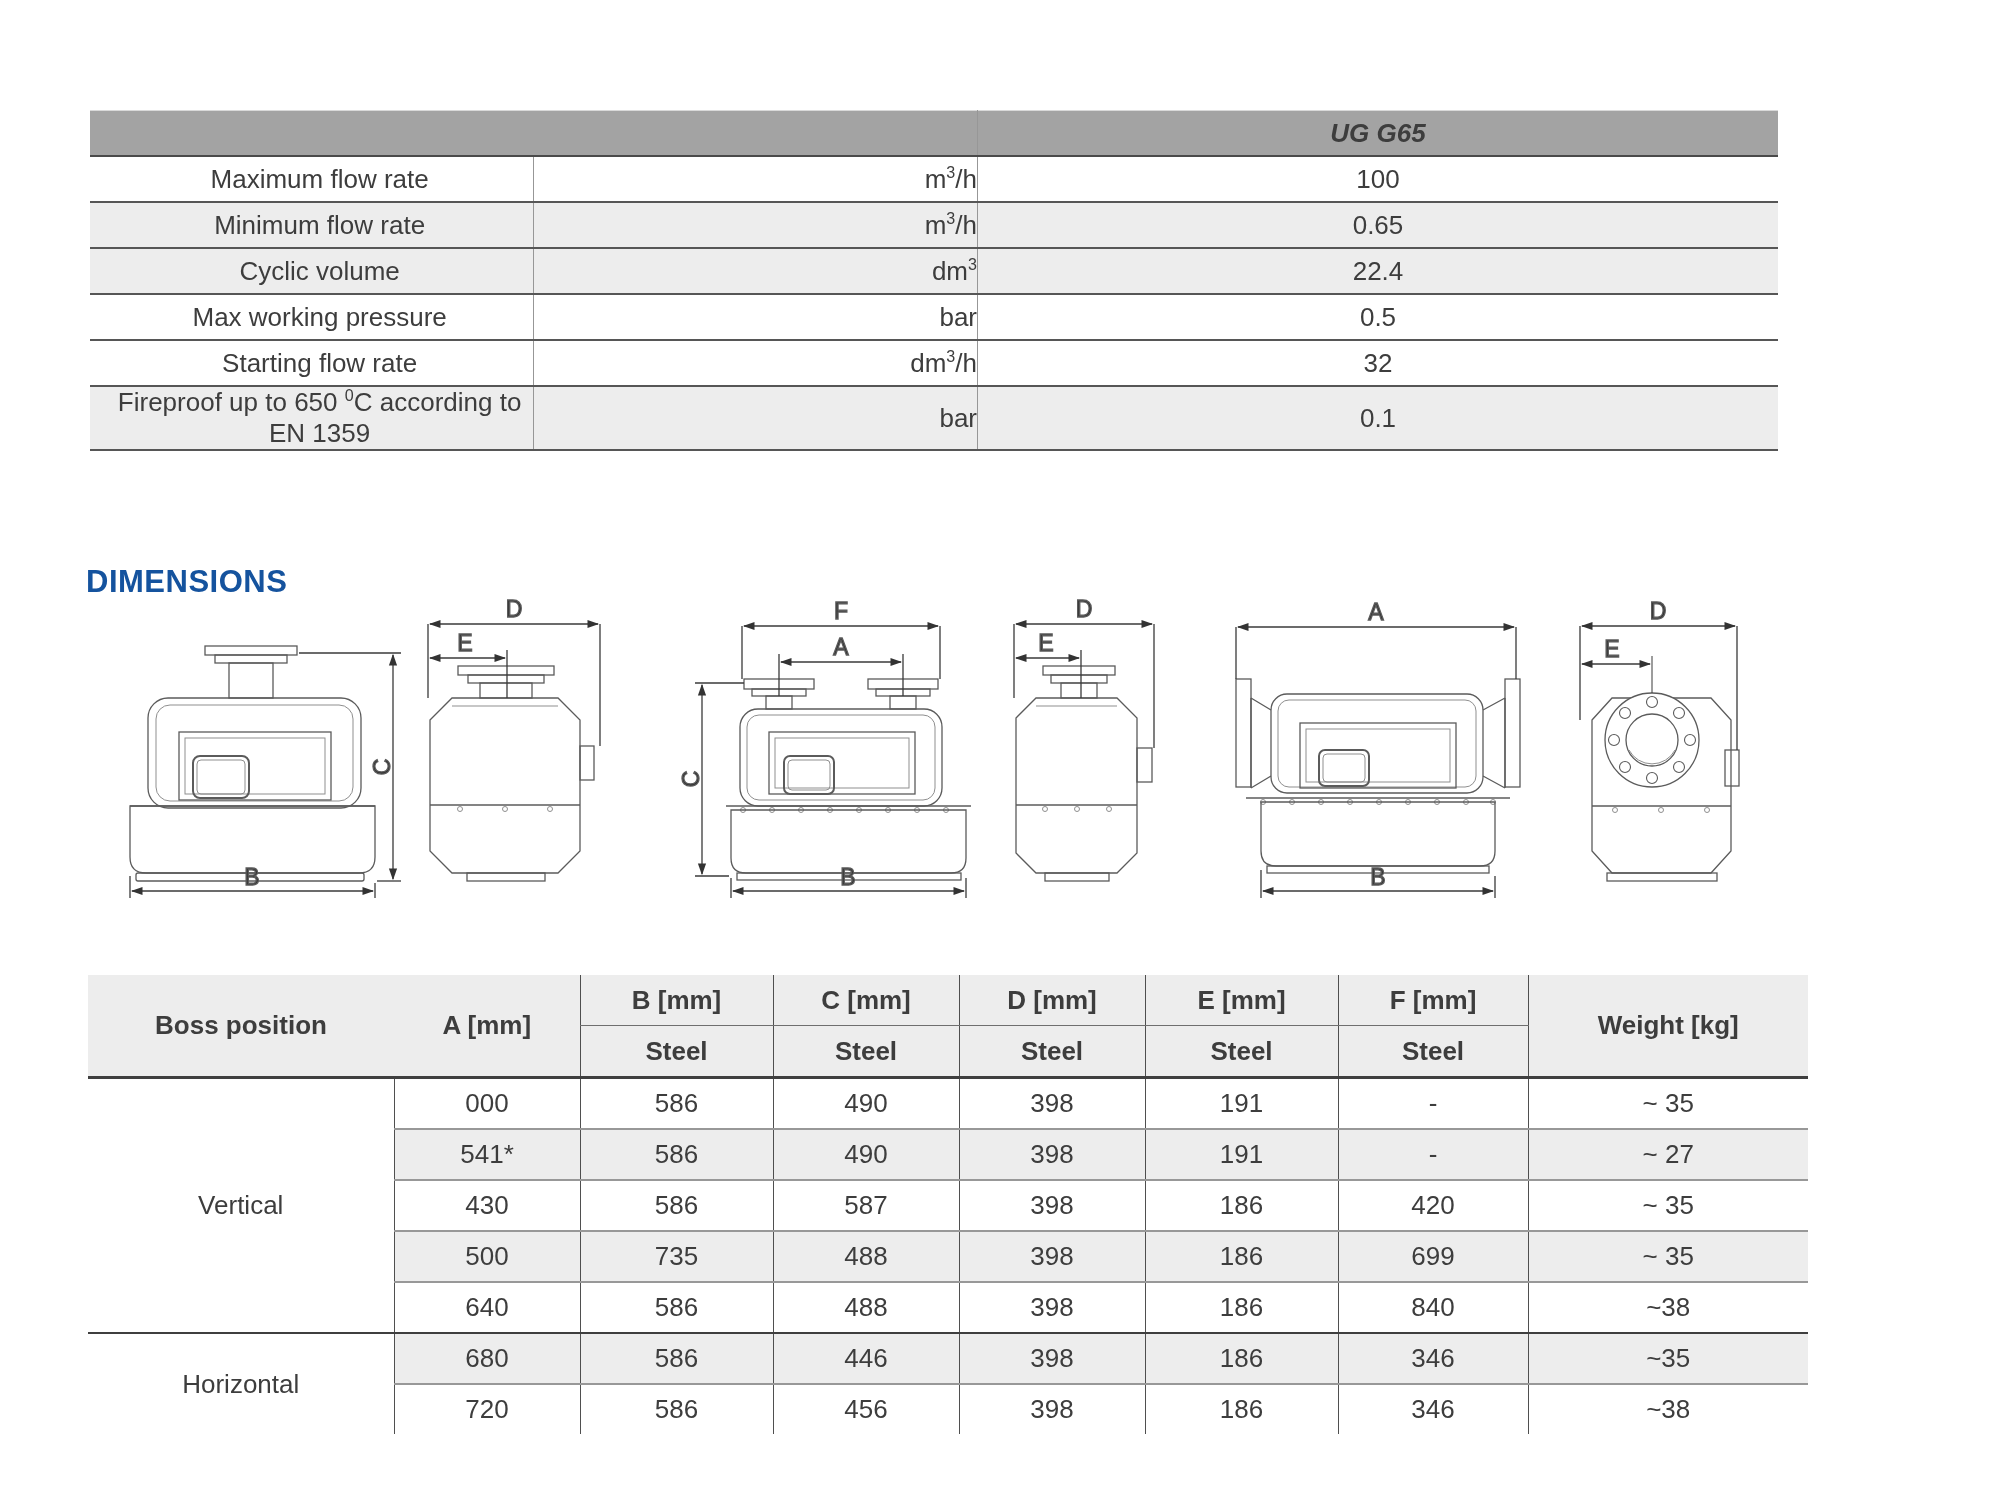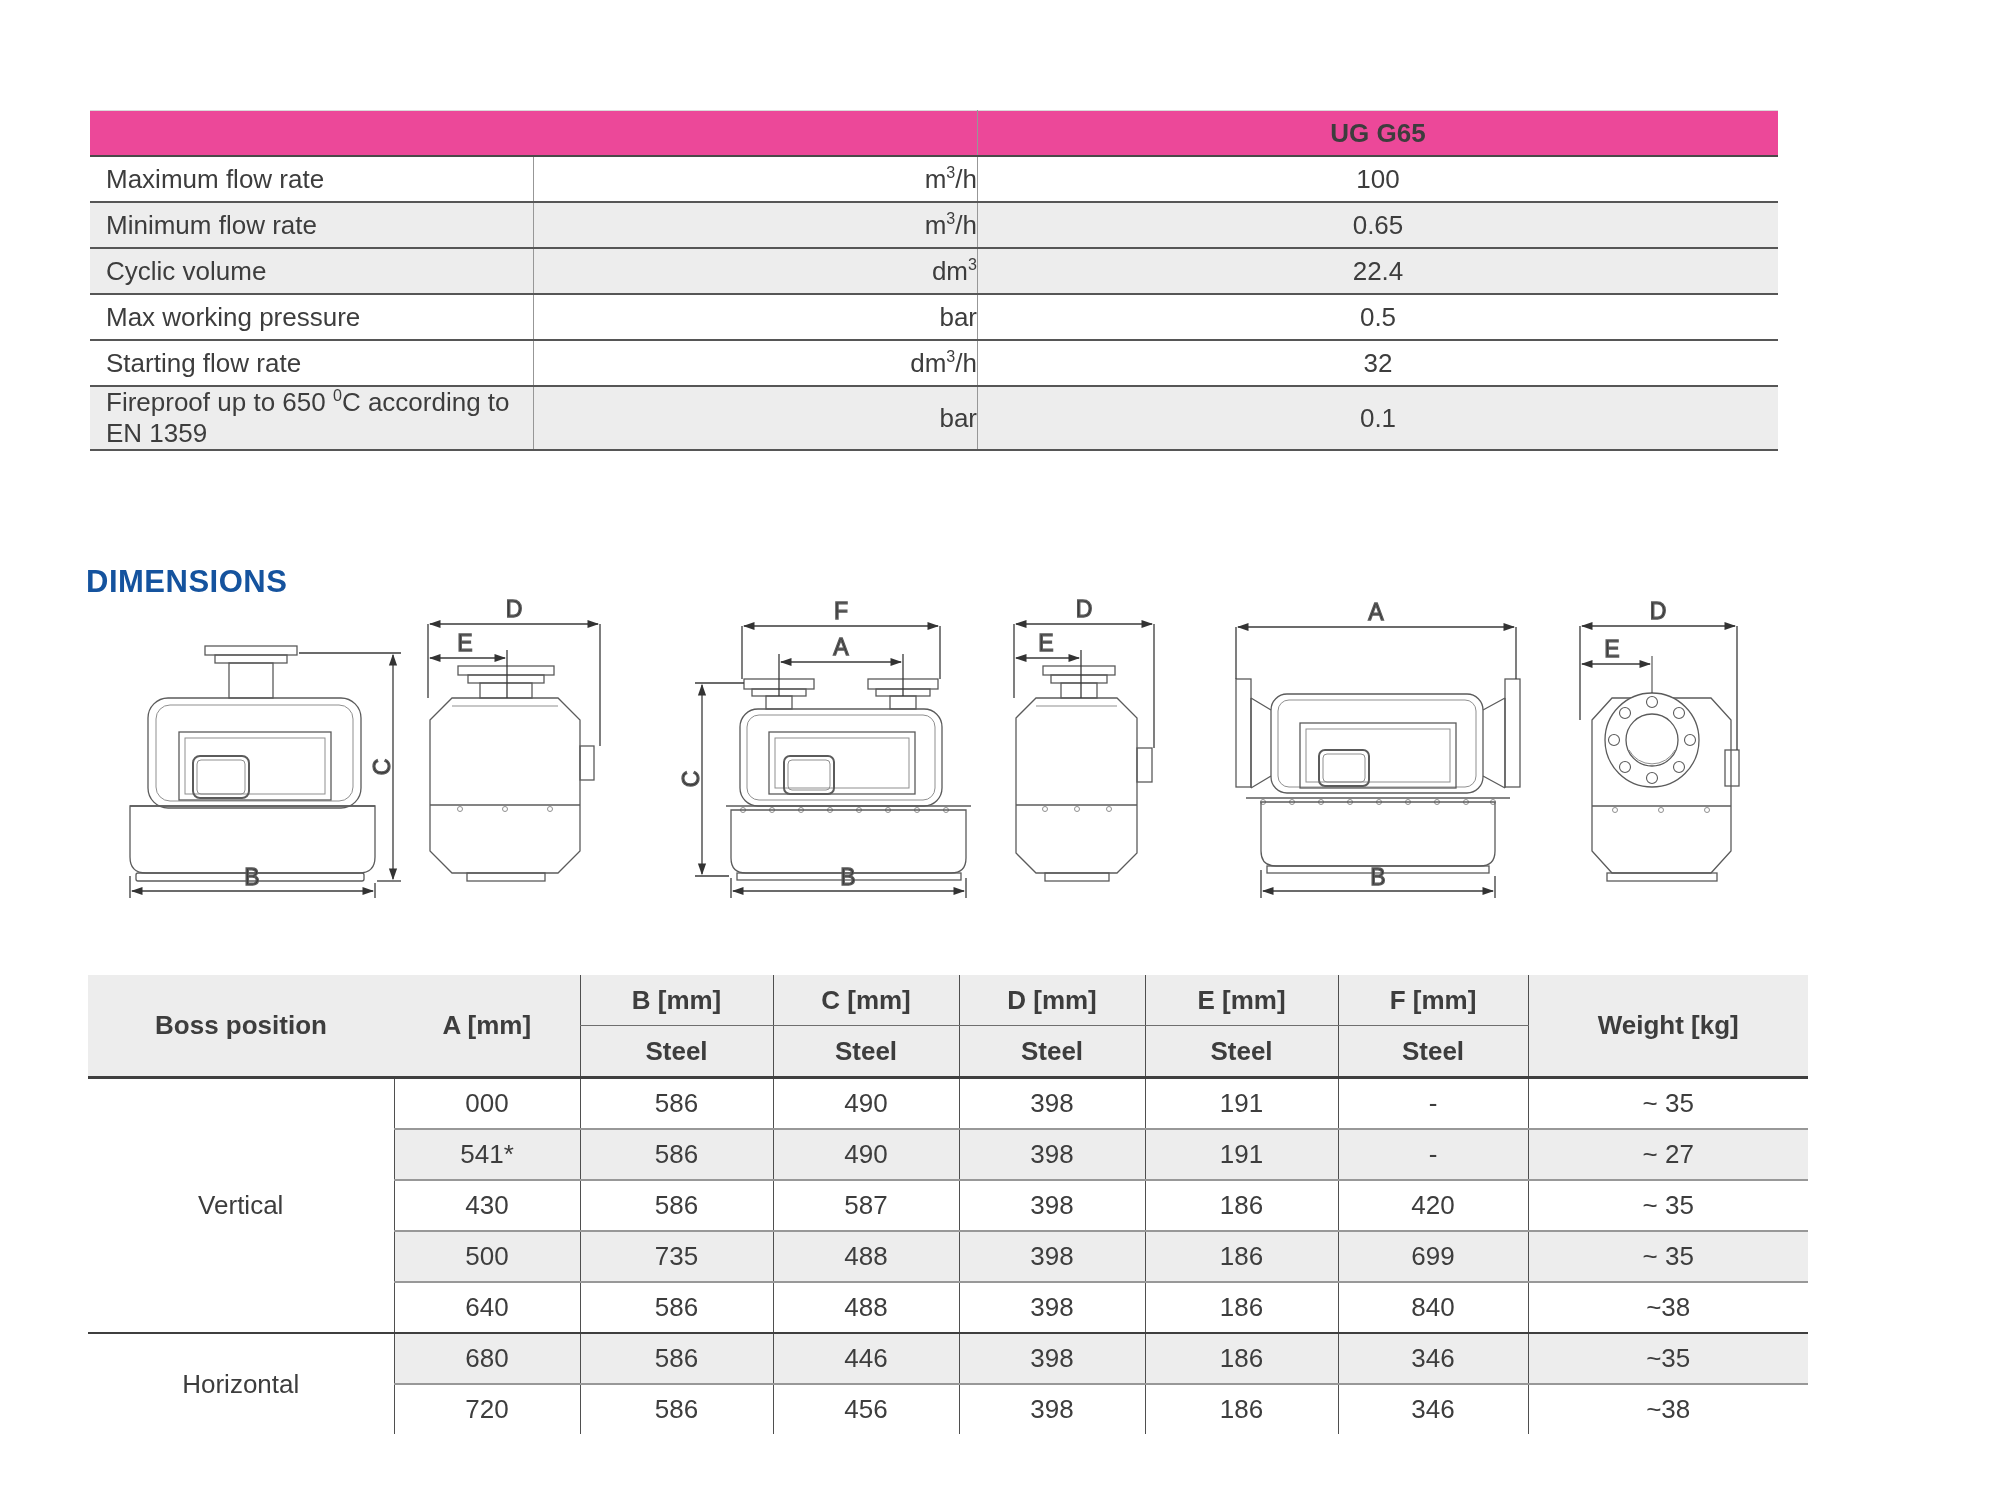--- a/index.html
+++ b/index.html
@@ -7,24 +7,24 @@
         font-family:"Liberation Sans",sans-serif;color:#3d3d3d;}
 
   
   table{border-collapse:collapse;table-layout:fixed;}
   .spec{position:absolute;left:90px;top:110px;width:1688px;font-size:26px;}
   .spec td,.spec th{height:44px;padding:0;vertical-align:middle;font-weight:normal;}
   .spec tr{border-top:2px solid #565656;}
   .spec tr.hdr{border-top:1px solid #d9d9d9;}
   .spec{border-bottom:2px solid #565656;}
   .spec tr.hdr{border-bottom:2.5px solid #4a4a4a;}
-  .spec .c-label{width:705px;text-align:left;padding-left:16px;}
+  .spec .c-label{width:705px;text-align:center;padding-left:16px;}
   .spec .c-unit{width:183px;text-align:right;border-left:1px solid #979797;border-right:1px solid #979797;}
   .spec .c-val{width:800px;text-align:center;}
-  .spec .hdr th{background:#ec4899;}
+  .spec .hdr th{background:#a3a3a3;font-style:italic;}
   .spec .hdr .c-val{font-weight:bold;border-left:1px solid #979797;border-right:none;}
   .spec tr.alt td{background:#ededed;}
   sup.s{font-size:0.62em;vertical-align:super;line-height:0;}
 
   
   .dim-heading{position:absolute;left:86px;top:566px;font-size:31px;font-weight:600;
                letter-spacing:0.5px;line-height:1;}
 
   
   .drawings{position:absolute;left:95px;top:598px;}

